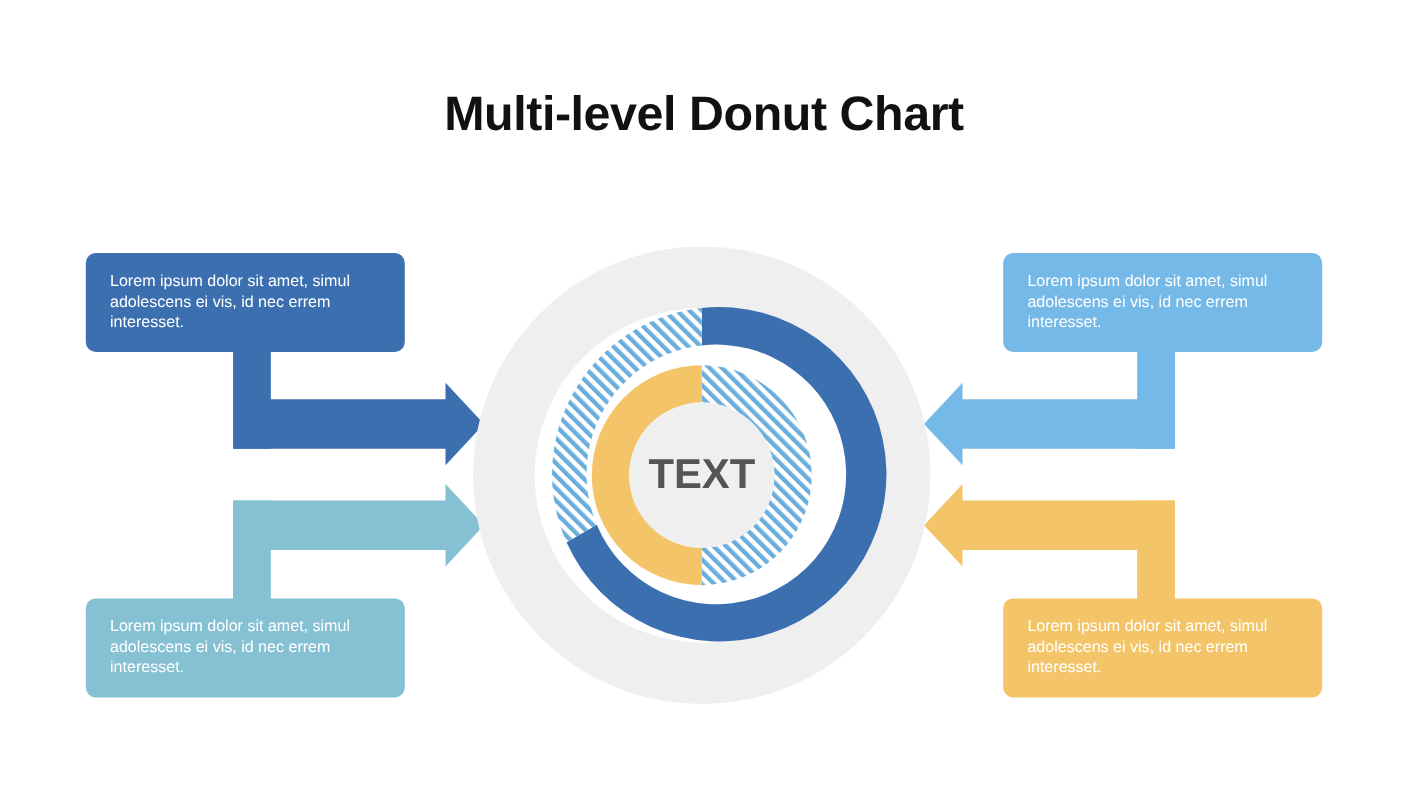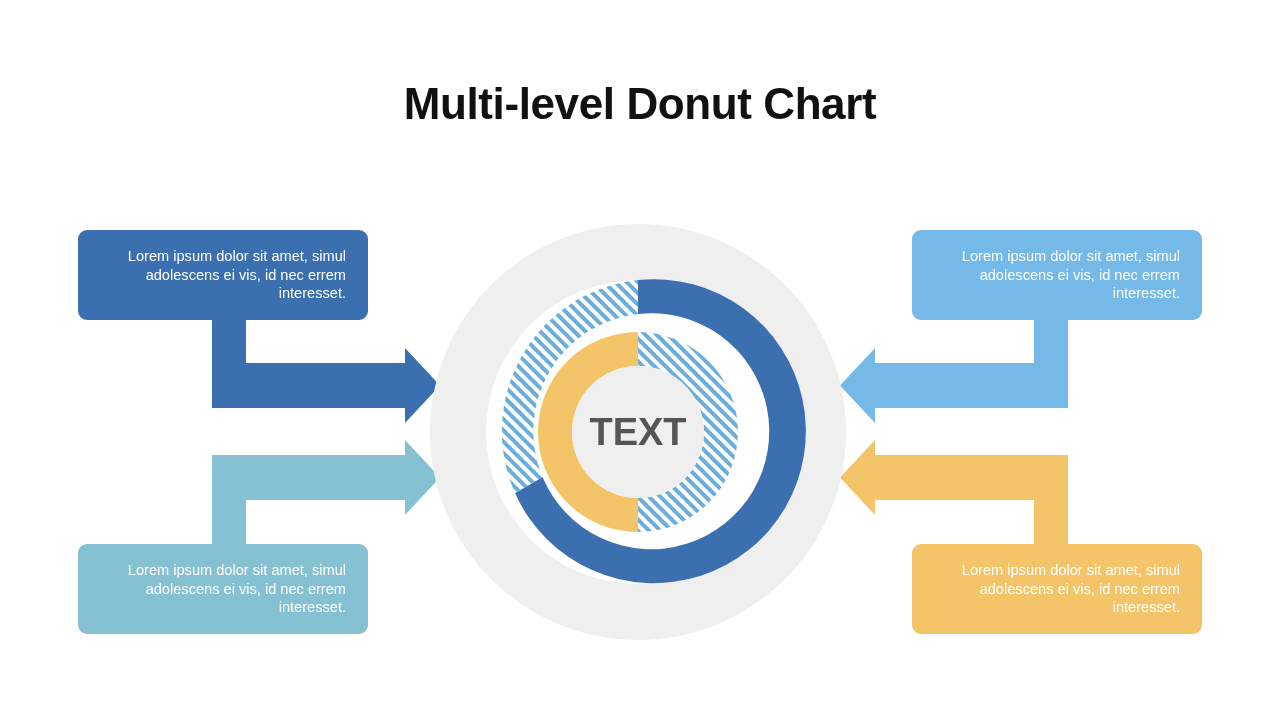--- a/index.html
+++ b/index.html
@@ -54,21 +54,21 @@
   }
 
   
   .callout {
     position: absolute;
     box-sizing: border-box;
     border-radius: 9px;
     color: #ffffff;
     font-size: 14.6px;
     line-height: 18.6px;
-    text-align: right;
+    text-align: left;
     display: flex;
     align-items: center;
     justify-content: center;
     padding: 8px 22px;
   }
   .callout .callout-text {
     display: block;
     width: 100%;
   }
 

